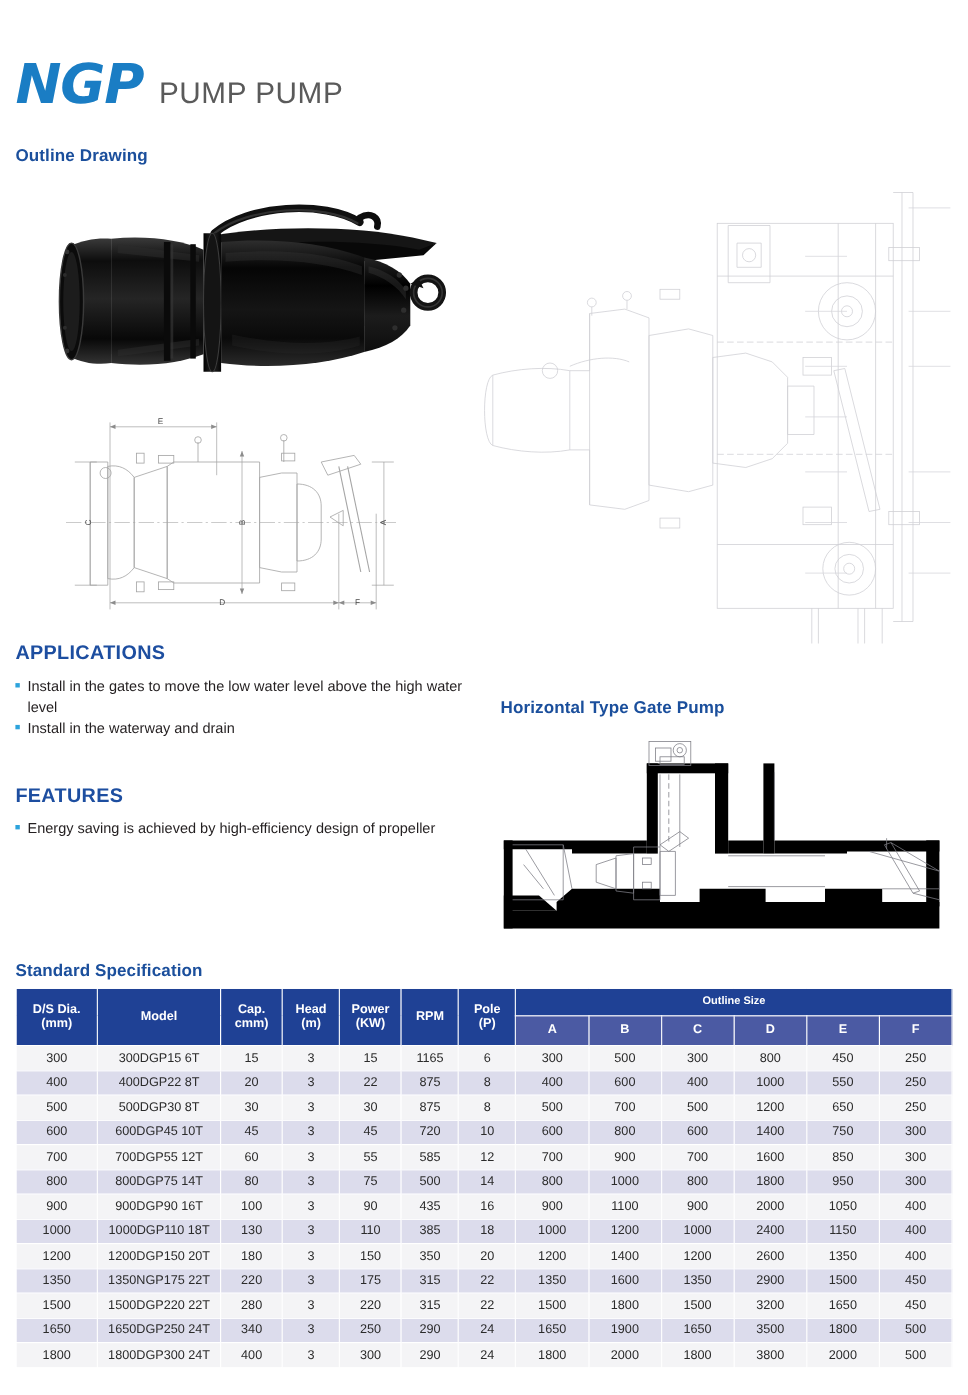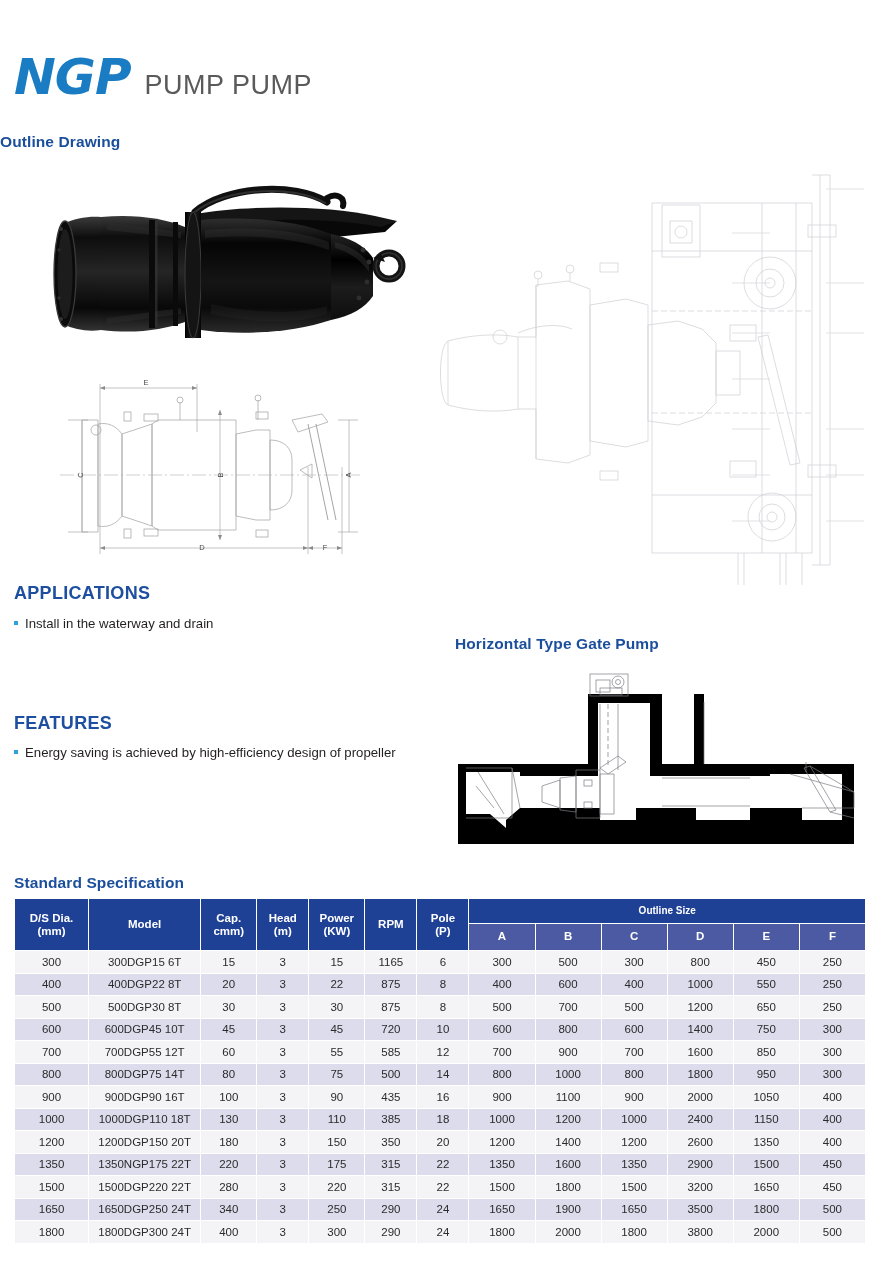--- a/index.html
+++ b/index.html
@@ -44,21 +44,21 @@
   
   .sec-head {
     position: absolute;
     font-size: 15.5px;
     font-weight: bold;
     color: #1b4f9c;
     letter-spacing: 0.1px;
   }
   .sec-head.caps { color: #1d4ea0; font-size: 18px; letter-spacing: 0.3px; }
 
-  #h-outline   { left: 0; top: 133px; }
+  #h-outline   { left: 14px; top: 133px; }
   #h-apps      { left: 14px; top: 583px; }
   #h-features  { left: 14px; top: 713px; }
   #h-horiz     { left: 455px; top: 635px; }
   #h-stdspec   { left: 14px; top: 874px; }
 
   
   .bullets {
     position: absolute;
     list-style: none;
     margin: 0;
@@ -381,20 +381,21 @@
       <line x1="130" y1="108" x2="130" y2="116"></line>
       <circle cx="60" cy="172" r="7"></circle>
       <rect x="160" y="98" width="18" height="9"></rect>
       <rect x="160" y="306" width="18" height="9"></rect>
     </g>
   </svg>
 </div>
 
 <div class="sec-head caps" id="h-apps">APPLICATIONS</div>
 <ul class="bullets" id="apps-list">
+  <li>Install in the gates to move the low water level above the high water level</li>
   <li>Install in the waterway and drain</li>
 </ul>
 
 <div class="sec-head caps" id="h-features">FEATURES</div>
 <ul class="bullets" id="feat-list">
   <li>Energy saving is achieved by high-efficiency design of propeller</li>
 </ul>
 
 <div class="sec-head" id="h-horiz">Horizontal Type Gate Pump</div>
 <div class="dwg" id="dwg-horiz">

